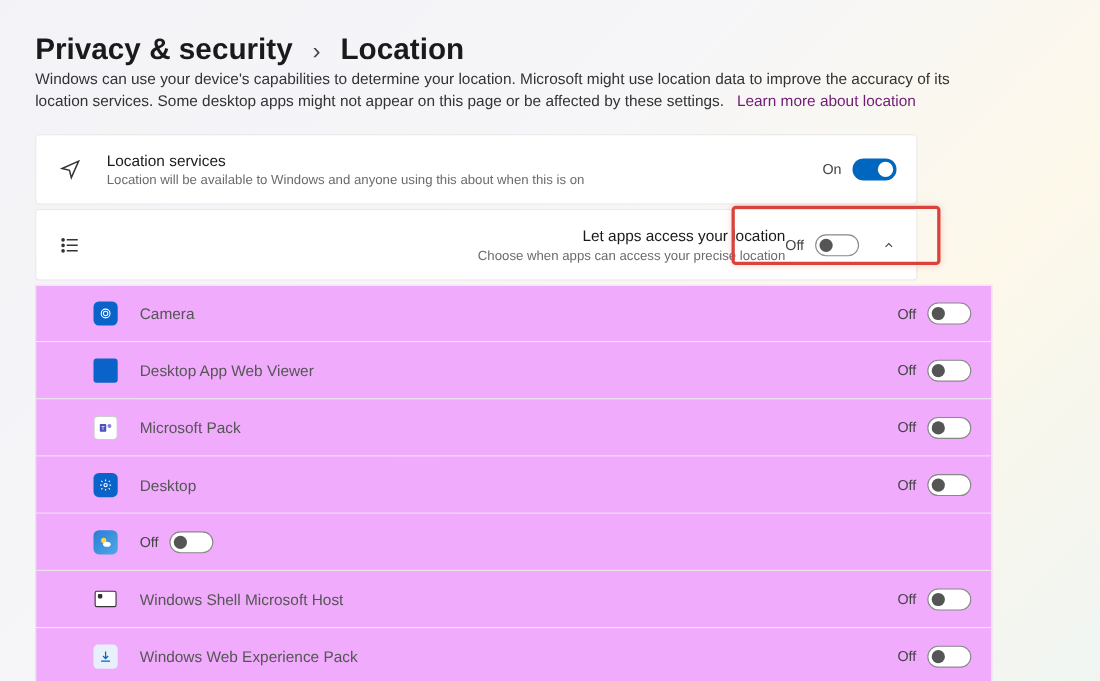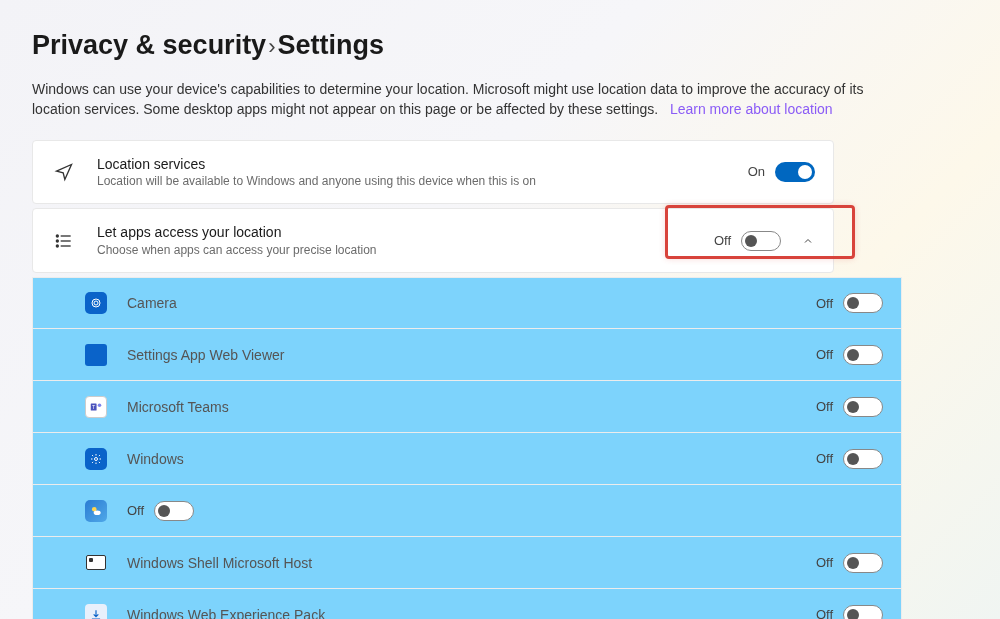--- a/index.html
+++ b/index.html
@@ -10,22 +10,21 @@
       width: 1000px;
       height: 619px;
       overflow: hidden;
       padding: 30px 32px 0 32px;
       font-size: 14px;
       color: #1a1a1a;
     }
     .breadcrumb {
       display: flex;
       align-items: baseline;
-      gap: 2px;
-      margin-bottom: 18px;
+      gap: 18px;
     }
     .bc-parent {
       font-size: 27px;
       font-weight: 600;
       color: #1a1a1a;
     }
     .bc-sep {
       font-size: 22px;
       color: #444;
       font-weight: 400;
@@ -36,21 +35,21 @@
       color: #1a1a1a;
     }
     .page-desc {
       font-size: 14px;
       color: #333;
       line-height: 1.45;
       margin-bottom: 20px;
       max-width: 880px;
     }
     .link {
-      color: #8b5cf6;
+      color: #701a75;
       text-decoration: none;
     }
     .card {
       background: #ffffff;
       border: 1px solid #e8e8e8;
       border-radius: 4px;
       width: 802px;
       margin-bottom: 4px;
     }
     .row {
@@ -120,39 +119,40 @@
     .expand-icon {
       margin-left: 20px;
       width: 14px;
       height: 14px;
       display: flex;
       align-items: center;
       justify-content: center;
     }
     .highlight {
       position: relative;
+      text-align: right;
     }
     .highlight-box {
       position: absolute;
       right: -22px;
       top: -4px;
       width: 190px;
       height: 54px;
       border: 3px solid #d8433b;
       border-radius: 4px;
       pointer-events: none;
       box-shadow: 0 0 6px rgba(216,67,59,0.2);
     }
     .app-list {
       width: 870px;
     }
     .app-row {
       display: flex;
       align-items: center;
-      background: #7dd3fc;
+      background: #f0abfc;
       border: 1px solid #ececec;
       border-top: none;
       padding: 12px 18px 12px 52px;
       min-height: 52px;
     }
     .app-list .app-row:first-child {
       border-top: 1px solid #ececec;
     }
     .app-icon {
       width: 22px;
@@ -191,38 +191,38 @@
     .ic-download {
       background:#e8f0fb;border-radius:4px;display:flex;align-items:center;justify-content:center;
     }
   </style>
 </head>
 <body>
 
 <div class="breadcrumb">
   <span class="bc-parent">Privacy &amp; security</span>
   <span class="bc-sep">›</span>
-  <span class="bc-current">Settings</span>
+  <span class="bc-current">Location</span>
 </div>
 
 <div class="page-desc">
   <span>Windows can use your device's capabilities to determine your location. Microsoft might use location data to improve the accuracy of its location services. Some desktop apps might not appear on this page or be affected by these settings.</span>
   <span>&nbsp;&nbsp;</span><a href="#" class="link">Learn more about location</a>
 </div>
 
 <div class="card">
   <div class="row">
     <div class="row-icon">
       <svg width="20" height="20" viewBox="0 0 24 24" fill="none" stroke="#333" stroke-width="1.6">
           <path d="M3 11 L21 3 L13 21 L11 13 Z"></path>
         </svg>
     </div>
     <div class="row-body">
       <div class="row-title">Location services</div>
-      <div class="row-sub">Location will be available to Windows and anyone using this device when this is on</div>
+      <div class="row-sub">Location will be available to Windows and anyone using this about when this is on</div>
     </div>
     <div class="row-state">On</div>
     <div class="toggle toggle-on"></div>
   </div>
 </div>
 
 <div class="card highlight">
   <div class="row">
     <div class="row-icon">
       <svg width="20" height="20" viewBox="0 0 24 24" fill="none" stroke="#333" stroke-width="1.6">
@@ -258,46 +258,46 @@
           <circle cx="12" cy="12" r="8"></circle>
         </svg>
     </div>
     <div class="app-name">Camera</div>
     <div class="row-state">Off</div>
     <div class="toggle toggle-off"></div>
   </div>
 
   <div class="app-row">
     <div class="app-icon ic-square"></div>
-    <div class="app-name">Settings App Web Viewer</div>
+    <div class="app-name">Desktop App Web Viewer</div>
     <div class="row-state">Off</div>
     <div class="toggle toggle-off"></div>
   </div>
 
   <div class="app-row">
     <div class="app-icon ic-teams">
       <svg width="14" height="14" viewBox="0 0 24 24">
           <rect x="3" y="6" width="10" height="12" rx="1" fill="#4b53bc"></rect>
           <text x="8" y="15" font-size="9" fill="#fff" text-anchor="middle" font-family="Arial">T</text>
           <circle cx="18" cy="9" r="3" fill="#7b83eb"></circle>
         </svg>
     </div>
-    <div class="app-name">Microsoft Teams</div>
+    <div class="app-name">Microsoft Pack</div>
     <div class="row-state">Off</div>
     <div class="toggle toggle-off"></div>
   </div>
 
   <div class="app-row">
     <div class="app-icon ic-blue">
       <svg width="12" height="12" viewBox="0 0 24 24" fill="none" stroke="#fff" stroke-width="2">
           <circle cx="12" cy="12" r="3"></circle>
           <path d="M12 2v3M12 19v3M4.2 4.2l2.1 2.1M17.7 17.7l2.1 2.1M2 12h3M19 12h3M4.2 19.8l2.1-2.1M17.7 6.3l2.1-2.1"></path>
         </svg>
     </div>
-    <div class="app-name">Windows</div>
+    <div class="app-name">Desktop</div>
     <div class="row-state">Off</div>
     <div class="toggle toggle-off"></div>
   </div>
 
   <div class="app-row">
     <div class="app-icon" style="background:linear-gradient(135deg,#2b7cd3,#4fa8e8);border-radius:5px;">
       <svg width="14" height="14" viewBox="0 0 24 24">
           <circle cx="9" cy="9" r="4" fill="#ffd54f"></circle>
           <ellipse cx="14" cy="15" rx="6" ry="4" fill="#fff"></ellipse>
         </svg>

